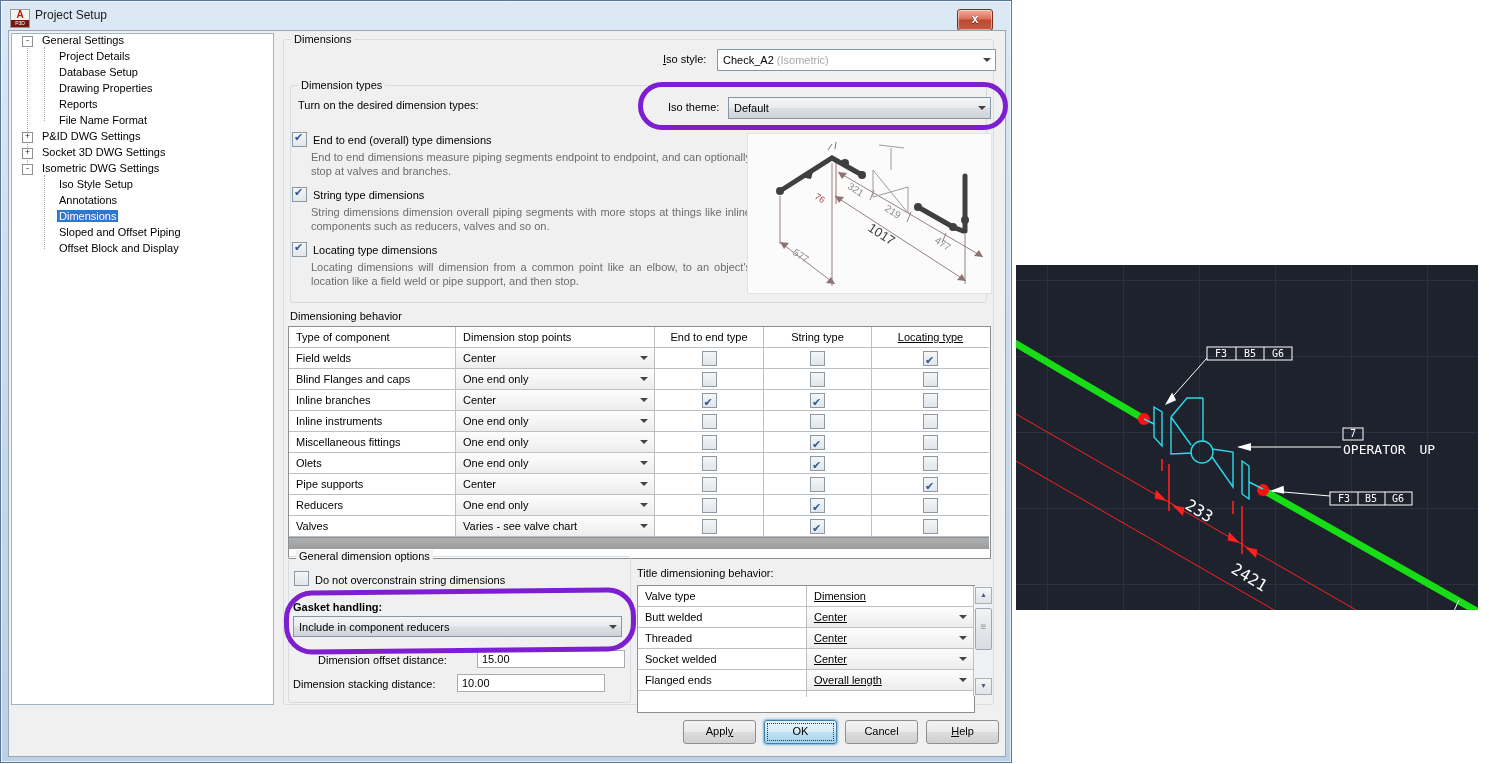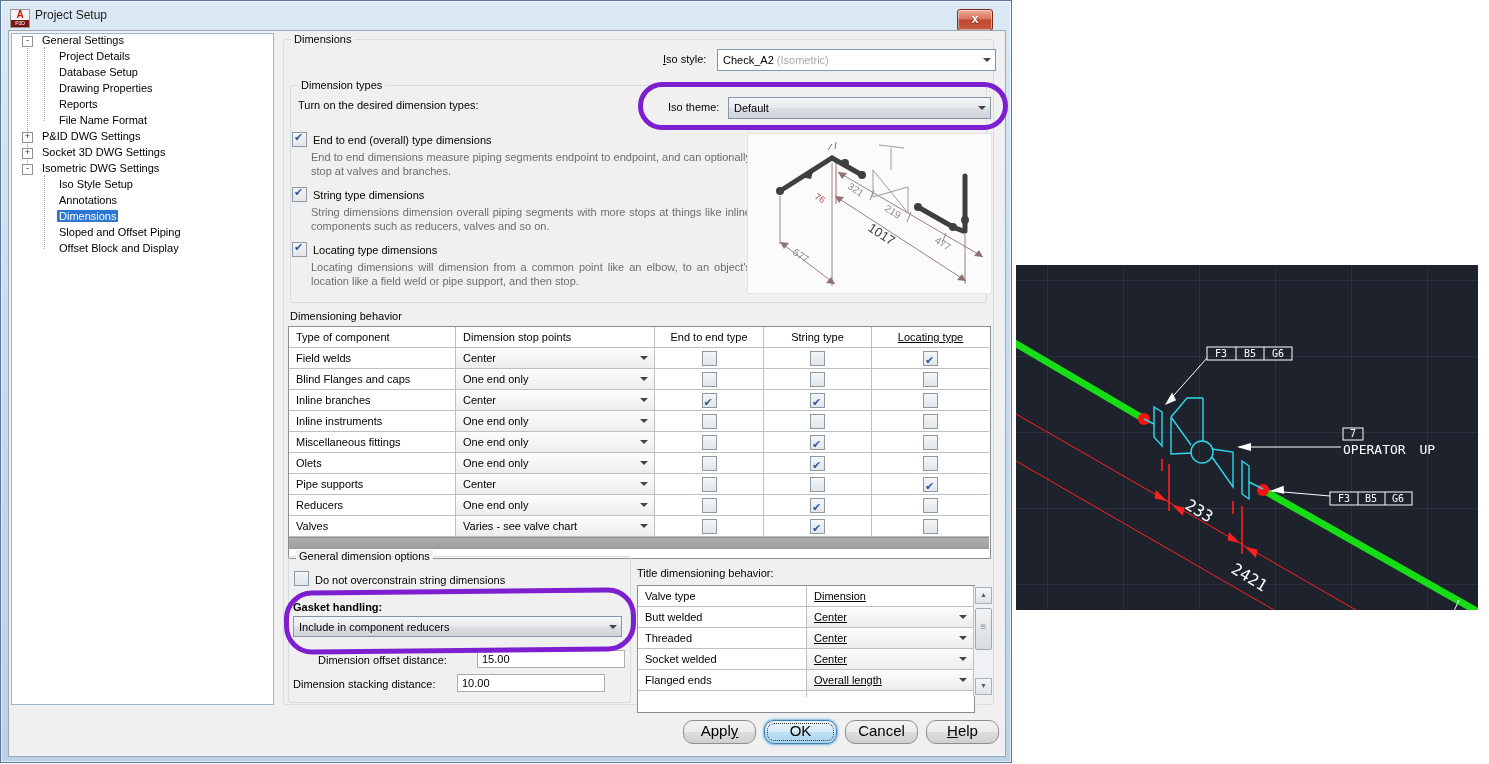--- a/index.html
+++ b/index.html
@@ -55,23 +55,23 @@
   .tc.stop .tri{position:absolute;right:6px;top:8px;}
   .tc.last{border-right:none;text-decoration:underline;}
   .tfiller{grid-column:1 / -1;background:linear-gradient(#b0b0b0,#9c9c9c);border-top:1px solid #8a8f94;}
   
   .sb{position:absolute;width:17px;background:#f0f1f5;border-left:1px solid #bcc0c4;}
   .sb .btn{position:absolute;left:1px;width:15px;height:15px;background:linear-gradient(#f5f6f7,#dfe3e7);border:1px solid #a8b0ba;
     font-size:7px;color:#4a6078;text-align:center;line-height:13px;}
   .sb .thumb{position:absolute;left:1px;width:15px;background:linear-gradient(#f2f3f4,#d8dce1);border:1px solid #9fa8b2;border-radius:2px;}
   .sb .thumb:after{content:"\2261";position:absolute;left:0;right:0;top:50%;margin-top:-8px;text-align:center;font-size:10px;color:#8a94a0;}
   
-  .pbtn{position:absolute;width:71px;height:22px;border:1px solid #8e8f8f;border-radius:10px;
+  .pbtn{position:absolute;width:71px;height:22px;border:1px solid #8e8f8f;border-radius:3px;
     background:linear-gradient(#f2f2f2,#ebebeb 48%,#dddddd 52%,#cfcfcf);
-    font-size:15px;text-align:center;line-height:20px;color:#000;}
+    font-size:11px;text-align:center;line-height:20px;color:#000;}
   .pbtn.focus{border-color:#3c7fb1;box-shadow:0 0 2px 1px #7ab8e0;outline:1px dotted #333;outline-offset:-4px;
     background:linear-gradient(#eaf4fb,#d8ecf8 48%,#bfe0f2 52%,#a9d4ee);}
   u{text-decoration:underline;}
   
   .ann{position:absolute;border:5px solid #7d1fd1;border-radius:30px;pointer-events:none;z-index:50;}
   
   .preview{position:absolute;left:747px;top:133px;width:243px;height:159px;background:#fbfbfb;border:1px solid #e3e3e3;}
   
   .viewport{position:absolute;left:1016px;top:265px;width:462px;height:345px;background:#1e222c;
     background-image:linear-gradient(to right,#2a3040 1px,transparent 1px),linear-gradient(to bottom,#2a3040 1px,transparent 1px);

